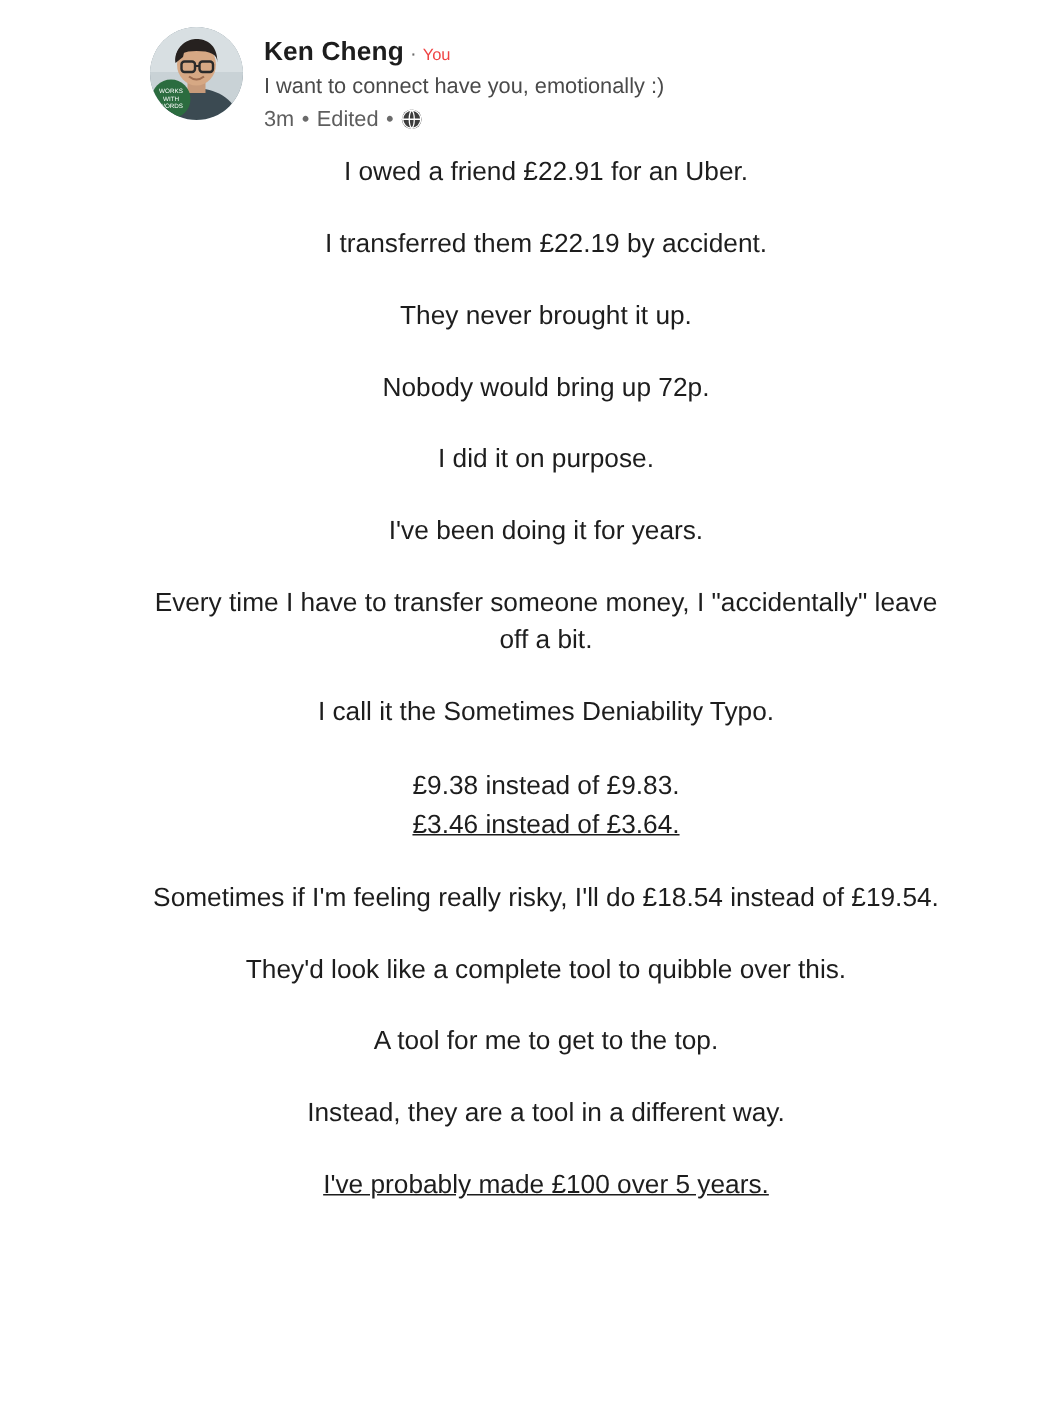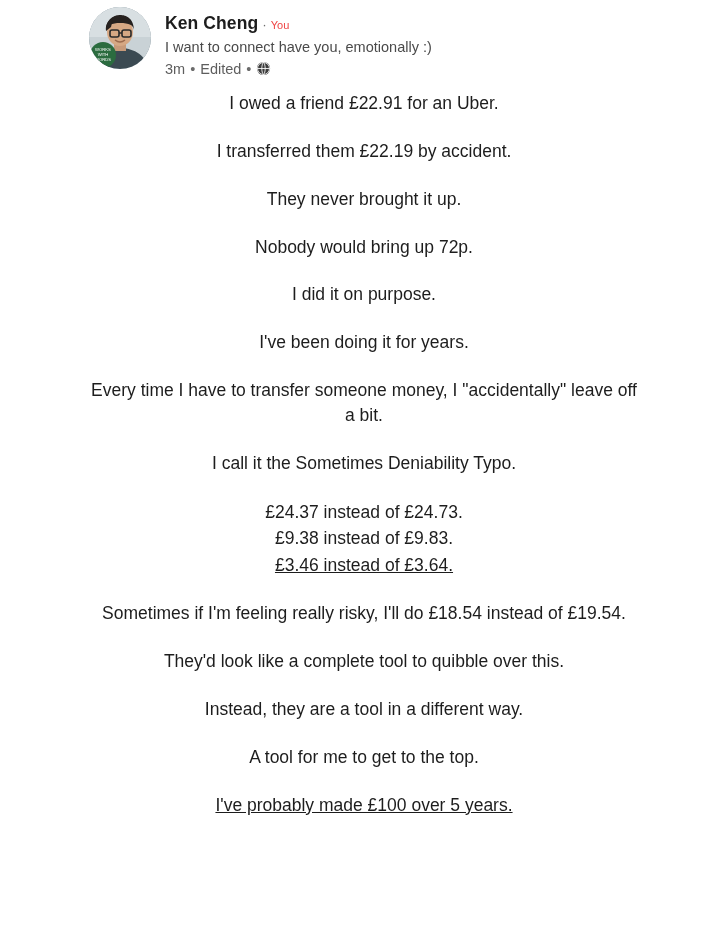--- a/index.html
+++ b/index.html
@@ -10,21 +10,21 @@
   body {
     width: 708px;
     height: 944px;
     font-family: "Liberation Sans", sans-serif;
     color: #1d1d1d;
     overflow: hidden;
   }
 
   .post {
     width: 708px;
-    padding: 1px;
+    padding: 12px;
     box-sizing: border-box;
   }
 
   
   .post-header {
     display: flex;
     align-items: flex-start;
     padding: 8px 0 0 88px;
     position: relative;
     min-height: 84px;
@@ -185,25 +185,24 @@
     <p class="para">I owed a friend £22.91 for an Uber.</p>
     <p class="para">I transferred them £22.19 by accident.</p>
     <p class="para">They never brought it up.</p>
     <p class="para">Nobody would bring up 72p.</p>
     <p class="para">I did it on purpose.</p>
     <p class="para">I've been doing it for years.</p>
     <p class="para">Every time I have to transfer someone money, I "accidentally" leave off a bit.</p>
     <p class="para">I call it the Sometimes Deniability Typo.</p>
 
     <div class="para-group">
-      <p class="para tight">£24.37 instead of £24.73.</p>
       <p class="para tight">£9.38 instead of £9.83.</p>
       <p class="para tight">£3.46 instead of £3.64.</p>
     </div>
 
     <p class="para">Sometimes if I'm feeling really risky, I'll do £18.54 instead of £19.54.</p>
     <p class="para">They'd look like a complete tool to quibble over this.</p>
+    <p class="para">A tool for me to get to the top.</p>
     <p class="para">Instead, they are a tool in a different way.</p>
-    <p class="para">A tool for me to get to the top.</p>
     <p class="para">I've probably made £100 over 5 years.</p>
   </div>
 
 </div>
 
 </body></html>

